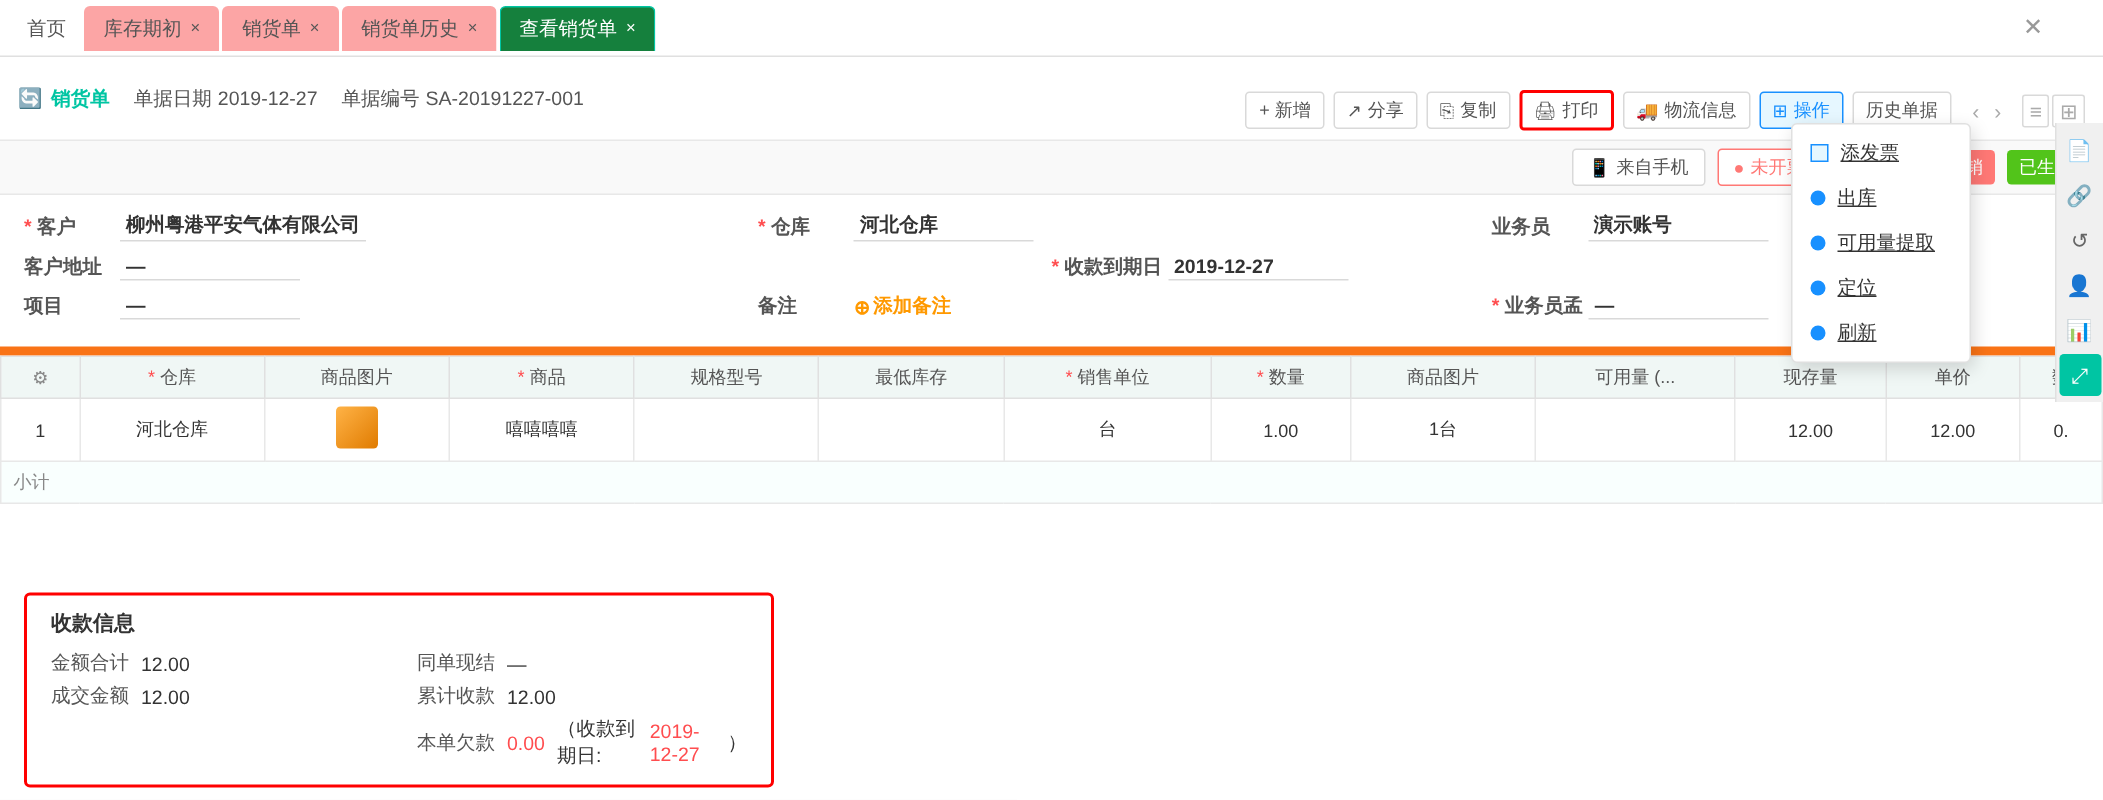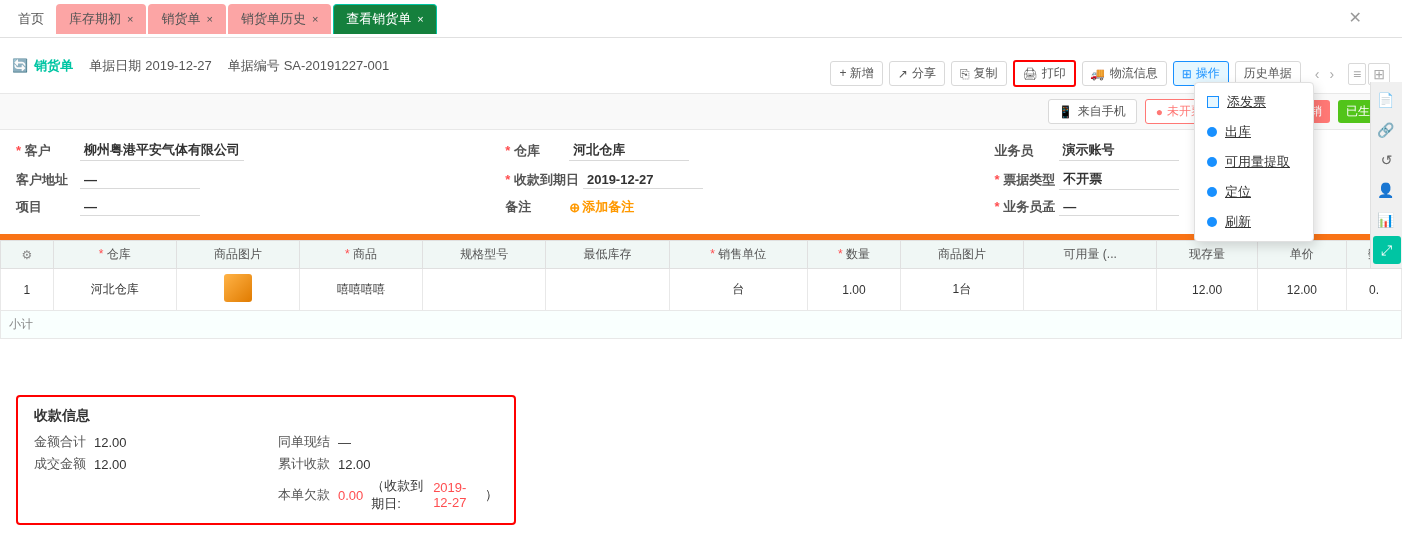--- a/index.html
+++ b/index.html
@@ -250,24 +250,20 @@
         </div>
       </div>
       <div class="form-row">
         <div class="form-field">
           <span class="form-label">客户地址</span>
           <span class="form-value">—</span>
         </div>
         <div class="form-field">
           <span class="form-label required">收款到期日</span>
           <span class="form-value">2019-12-27</span>
-        </div>
-        <div class="form-field" style="flex:0.8;">
-          <span class="form-label required">票据类型</span>
-          <span class="form-value">不开票</span>
         </div>
       </div>
       <div class="form-row">
         <div class="form-field">
           <span class="form-label">项目</span>
           <span class="form-value">—</span>
         </div>
         <div class="form-field">
           <span class="form-label">备注</span>
           <span class="add-note">

